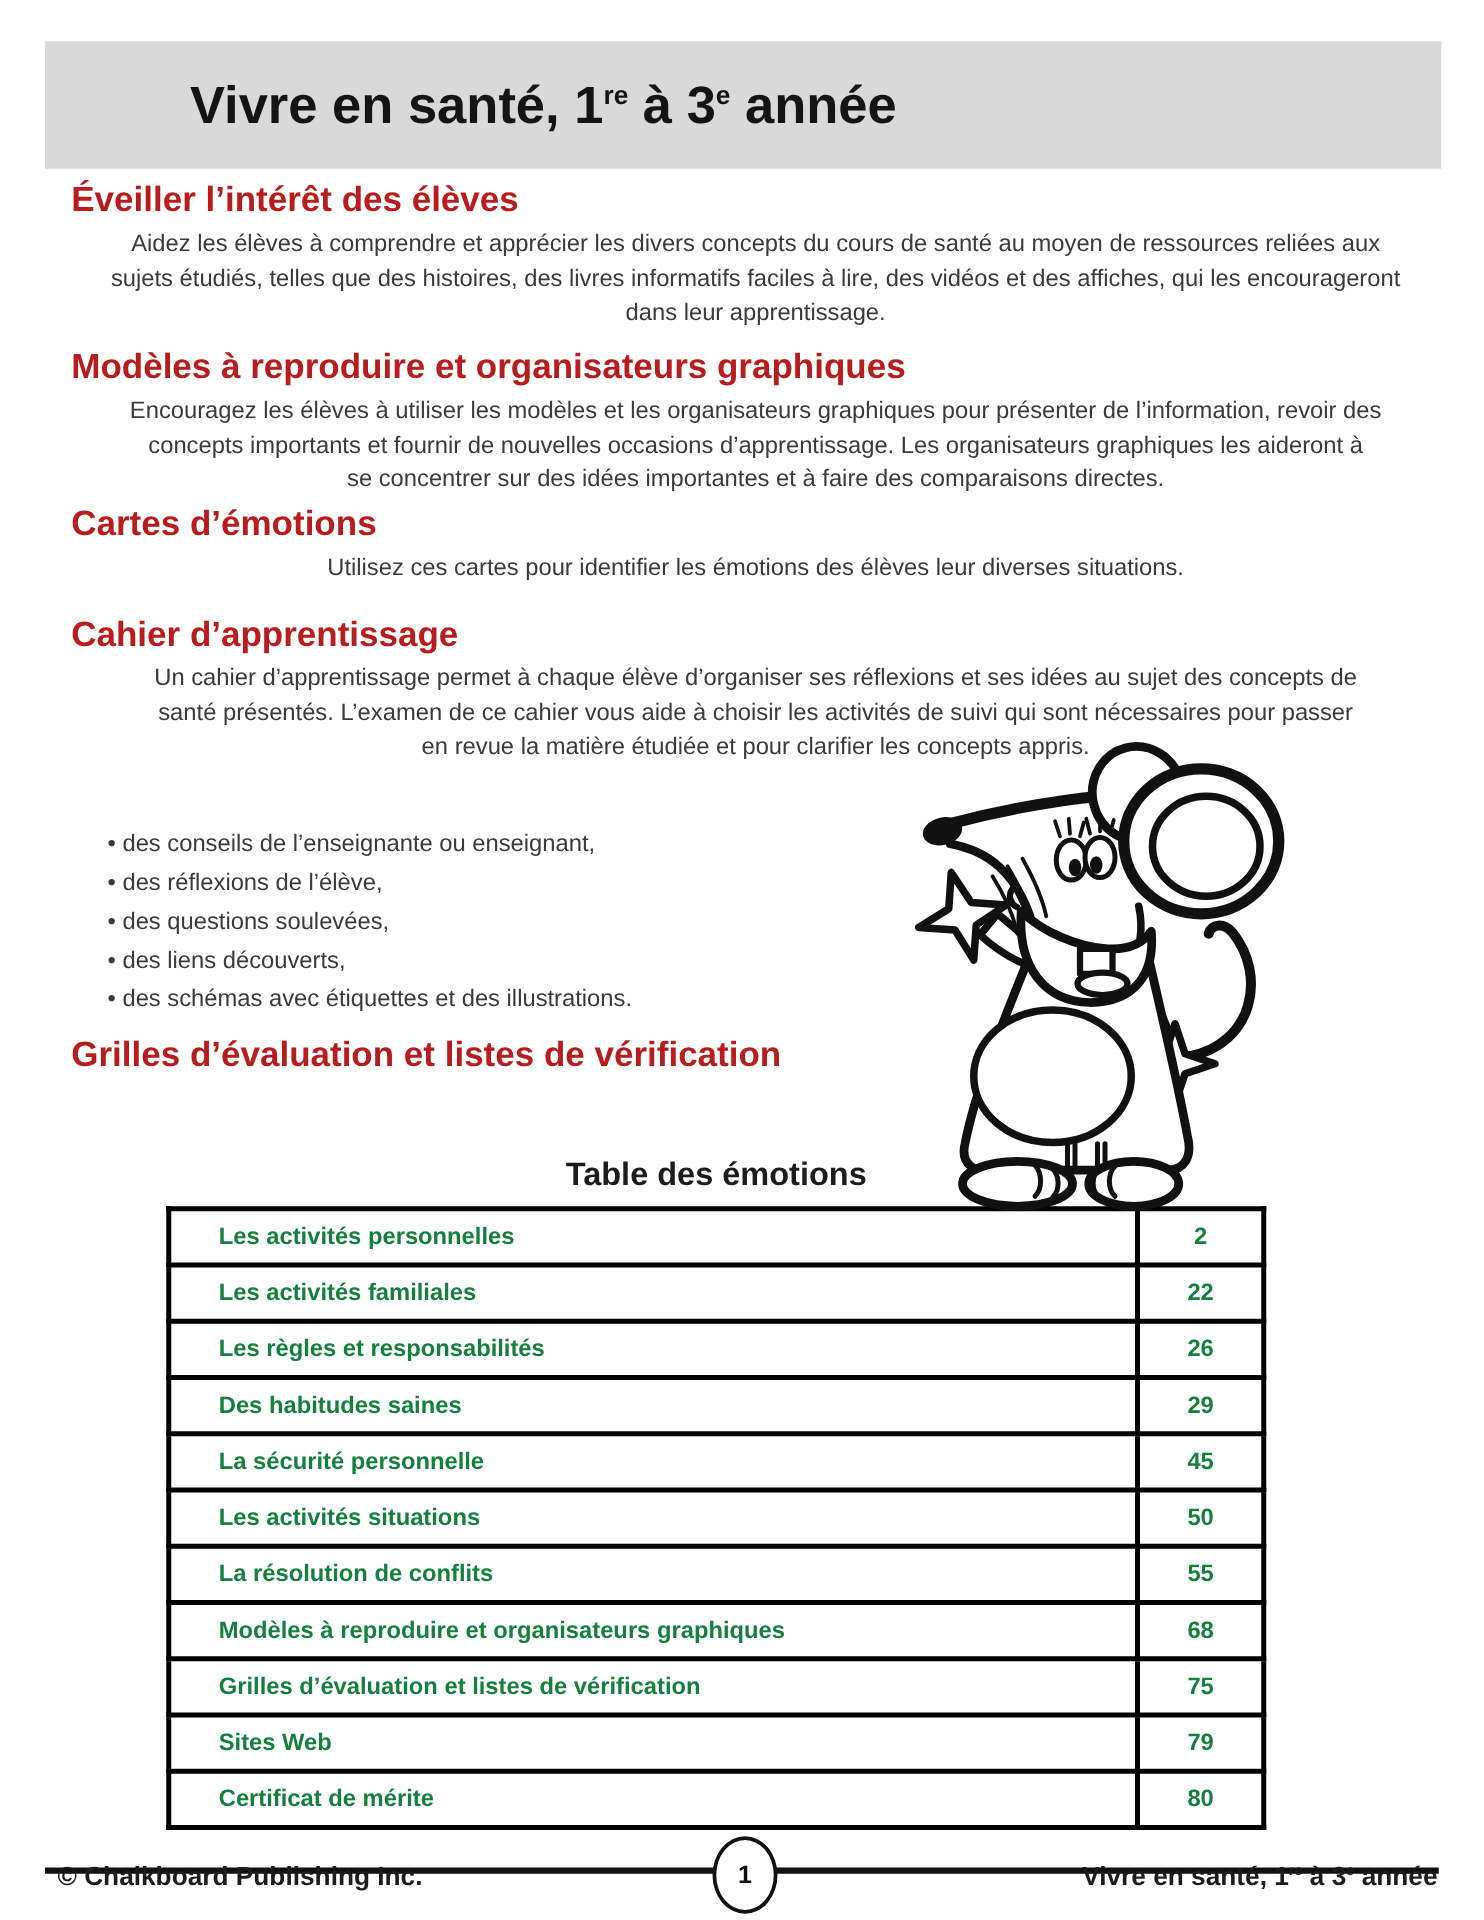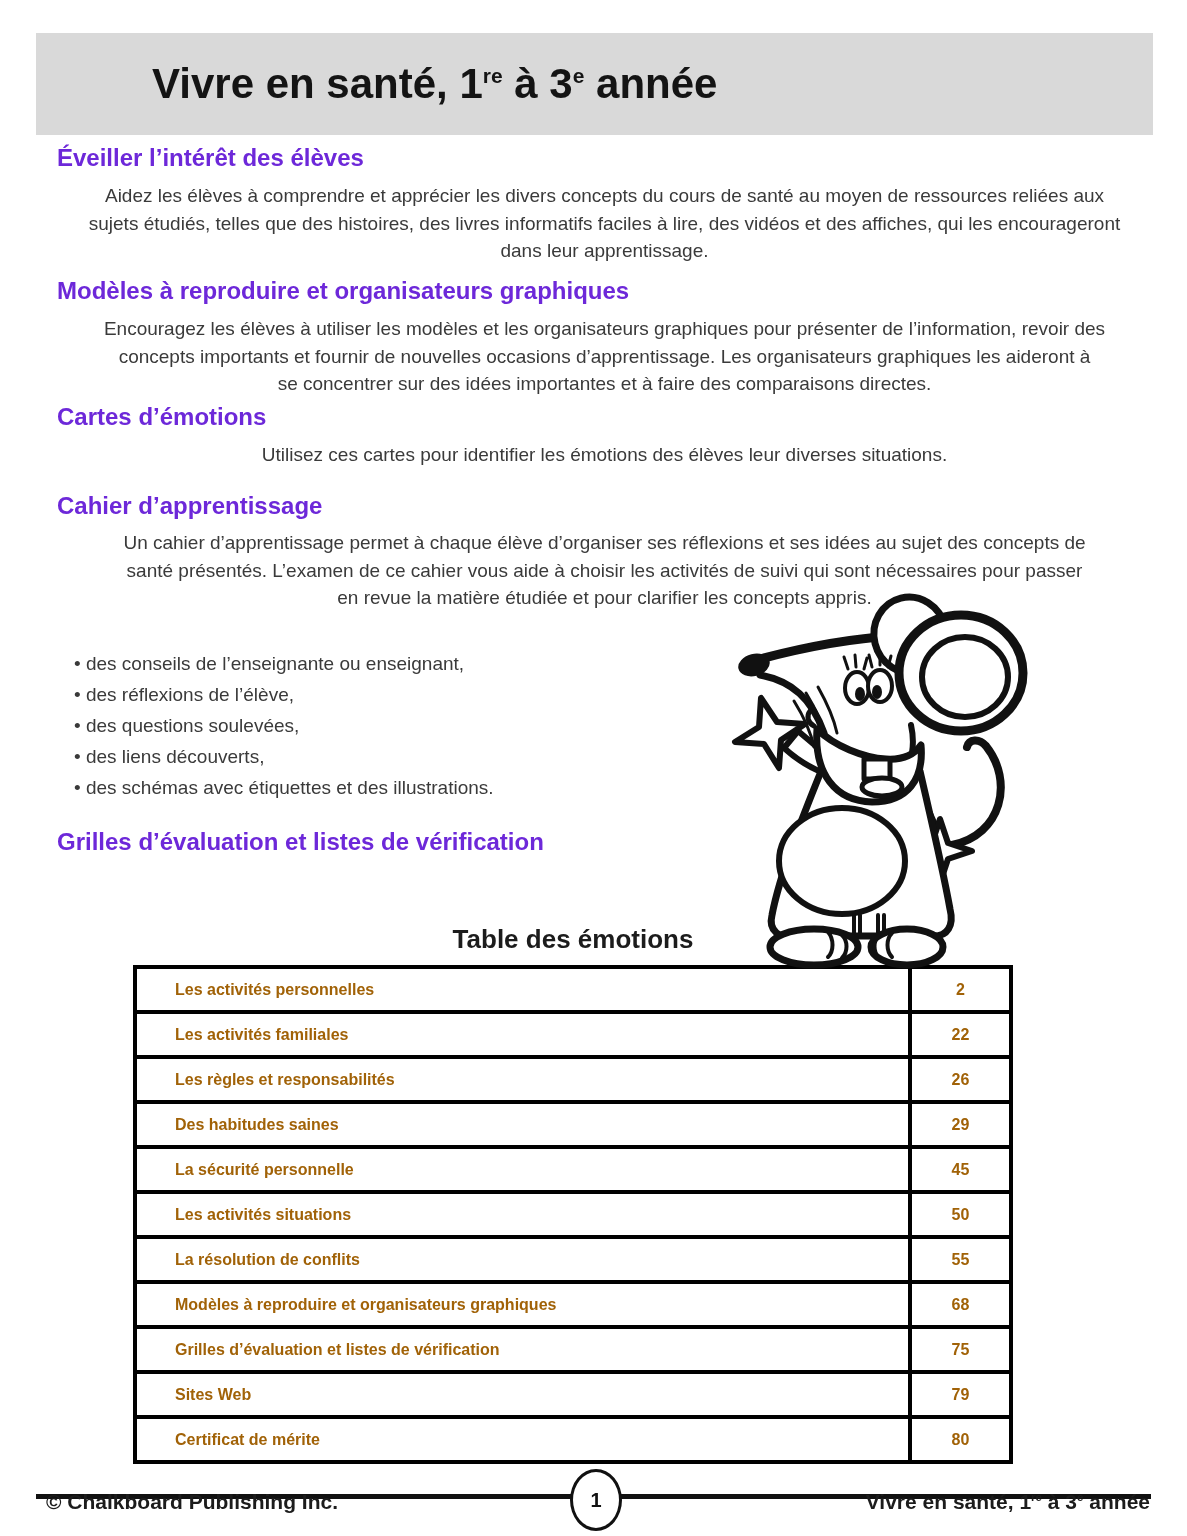--- a/index.html
+++ b/index.html
@@ -2,30 +2,30 @@
 <html><head>
 <meta charset="utf-8">
 <style>
   html,body{margin:0;padding:0;background:#fff;}
   .page{position:relative;width:1187px;height:1536px;background:#fff;overflow:hidden;
         font-family:"Liberation Sans",sans-serif;color:#3a3a3a;}
   .banner{position:absolute;left:36px;top:33px;width:1117px;height:102px;background:#d9d9d9;
           display:flex;align-items:center;}
   .banner h1{margin:0;padding-left:116px;font-size:42px;font-weight:bold;color:#141414;letter-spacing:0;}
   .banner h1 sup{font-size:0.5em;vertical-align:super;}
-  .sec-h{position:absolute;left:57px;margin:0;font-size:24px;font-weight:bold;color:#6d28d9;}
+  .sec-h{position:absolute;left:57px;margin:0;font-size:28px;font-weight:bold;color:#b91c1c;}
   .para{position:absolute;left:57px;margin:0;font-size:19px;line-height:27.5px;color:#3a3a3a;width:1095px;text-align:center;}
   .lines{white-space:pre-line;}
-  ul.bullets{position:absolute;left:74px;top:648px;margin:0;padding:0;list-style:none;
+  ul.bullets{position:absolute;left:74px;top:648px;margin:12px;padding:0;list-style:none;
              font-size:19px;line-height:31px;color:#3a3a3a;}
   ul.bullets li::before{content:"• ";}
   .toc-title{position:absolute;left:133px;top:924px;width:880px;text-align:center;
              font-size:26px;font-weight:bold;color:#1c1c1c;}
   table.toc{position:absolute;left:133px;top:965px;width:880px;border-collapse:collapse;}
-  table.toc td{border:4px solid #000;height:41px;font-weight:bold;font-size:16px;color:#a16207;
+  table.toc td{border:4px solid #000;height:41px;font-weight:bold;font-size:19px;color:#15803d;
                padding:0 0 0 38px;}
   table.toc td.pg{width:97px;text-align:center;padding:0;}
   .mouse{position:absolute;left:714px;top:583px;width:326px;height:390px;}
   .footer-rule{position:absolute;left:36px;top:1494px;width:1115px;height:5px;background:#111;}
   .page-circle{position:absolute;left:570px;top:1469px;width:46px;height:56px;background:#fff;
                border:3px solid #111;border-radius:50%;display:flex;align-items:center;justify-content:center;
                font-size:20px;font-weight:bold;color:#111;z-index:2;}
   .foot-text{position:absolute;top:1490px;font-size:21px;font-weight:bold;color:#1c1c1c;}
   .foot-left{left:46px;}
   .foot-right{right:37px;text-align:right;}

